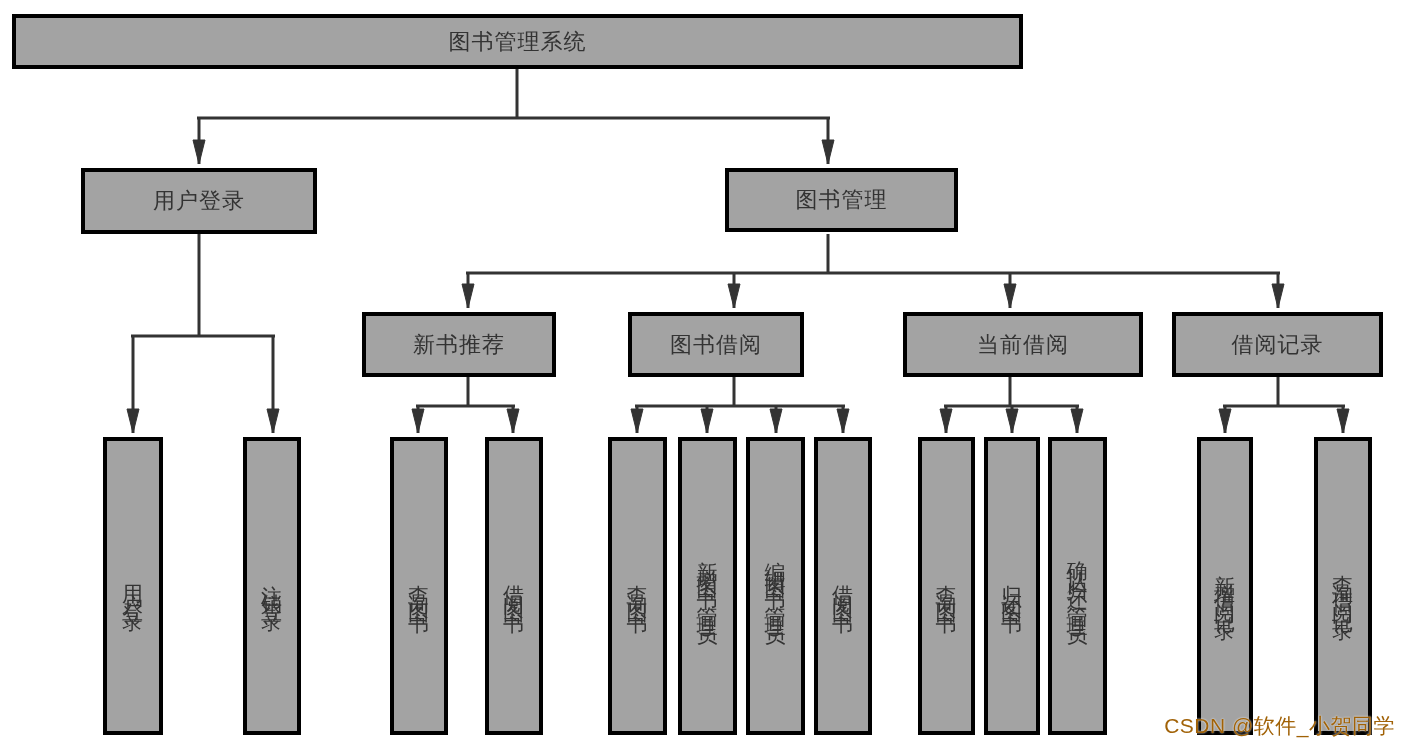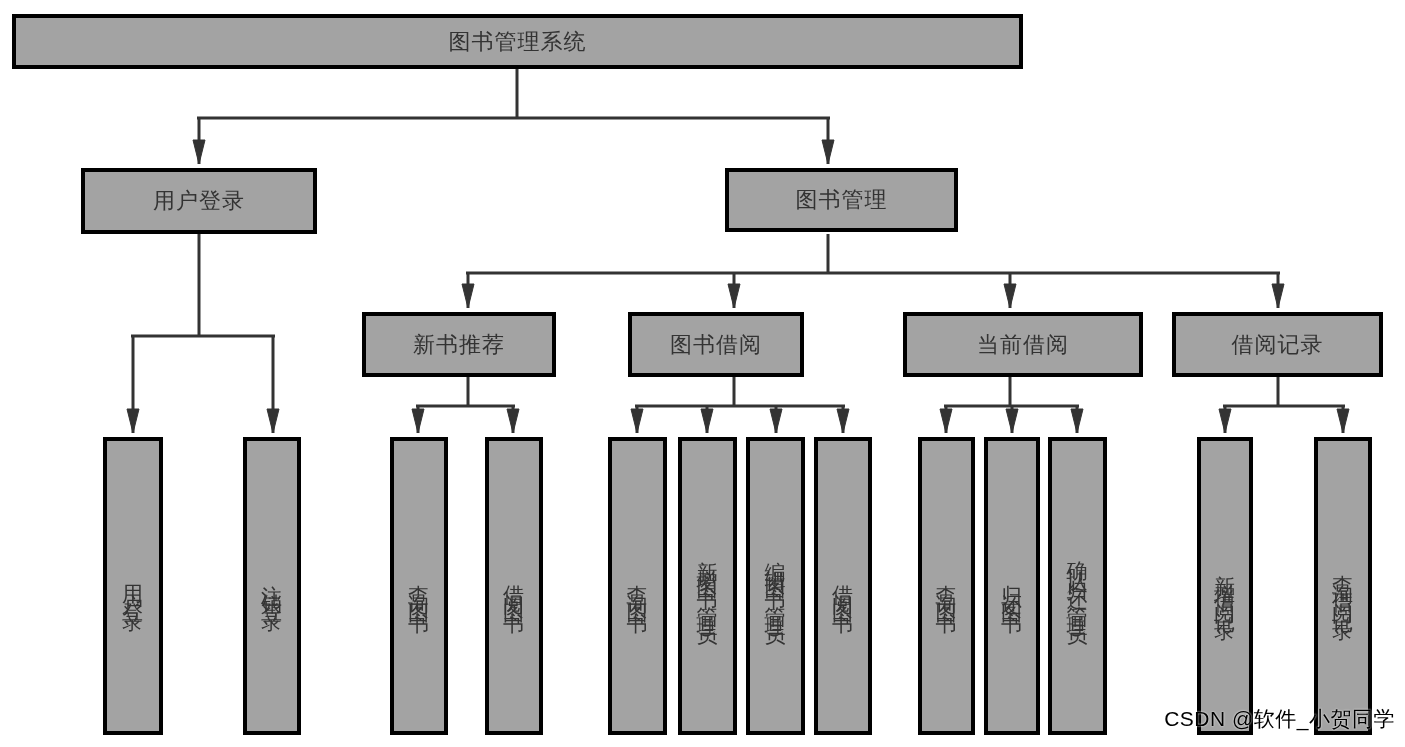--- a/index.html
+++ b/index.html
@@ -35,23 +35,23 @@
     writing-mode: vertical-rl;
     text-orientation: mixed;
     font-size: 21px;
     letter-spacing: 0.44em;
     line-height: 1.0;
     white-space: nowrap;
   }
   .watermark {
     position: absolute;
     right: 10px;
-    bottom: 14px;
+    bottom: 7px;
     font-size: 21px;
-    color: #000000;
+    color: #a16207;
     letter-spacing: 0.5px;
     z-index: 5;
     text-shadow: 0 0 2px #ffffff;
   }
 </style>
 </head>
 <body>
 
 <div class="canvas">
 

